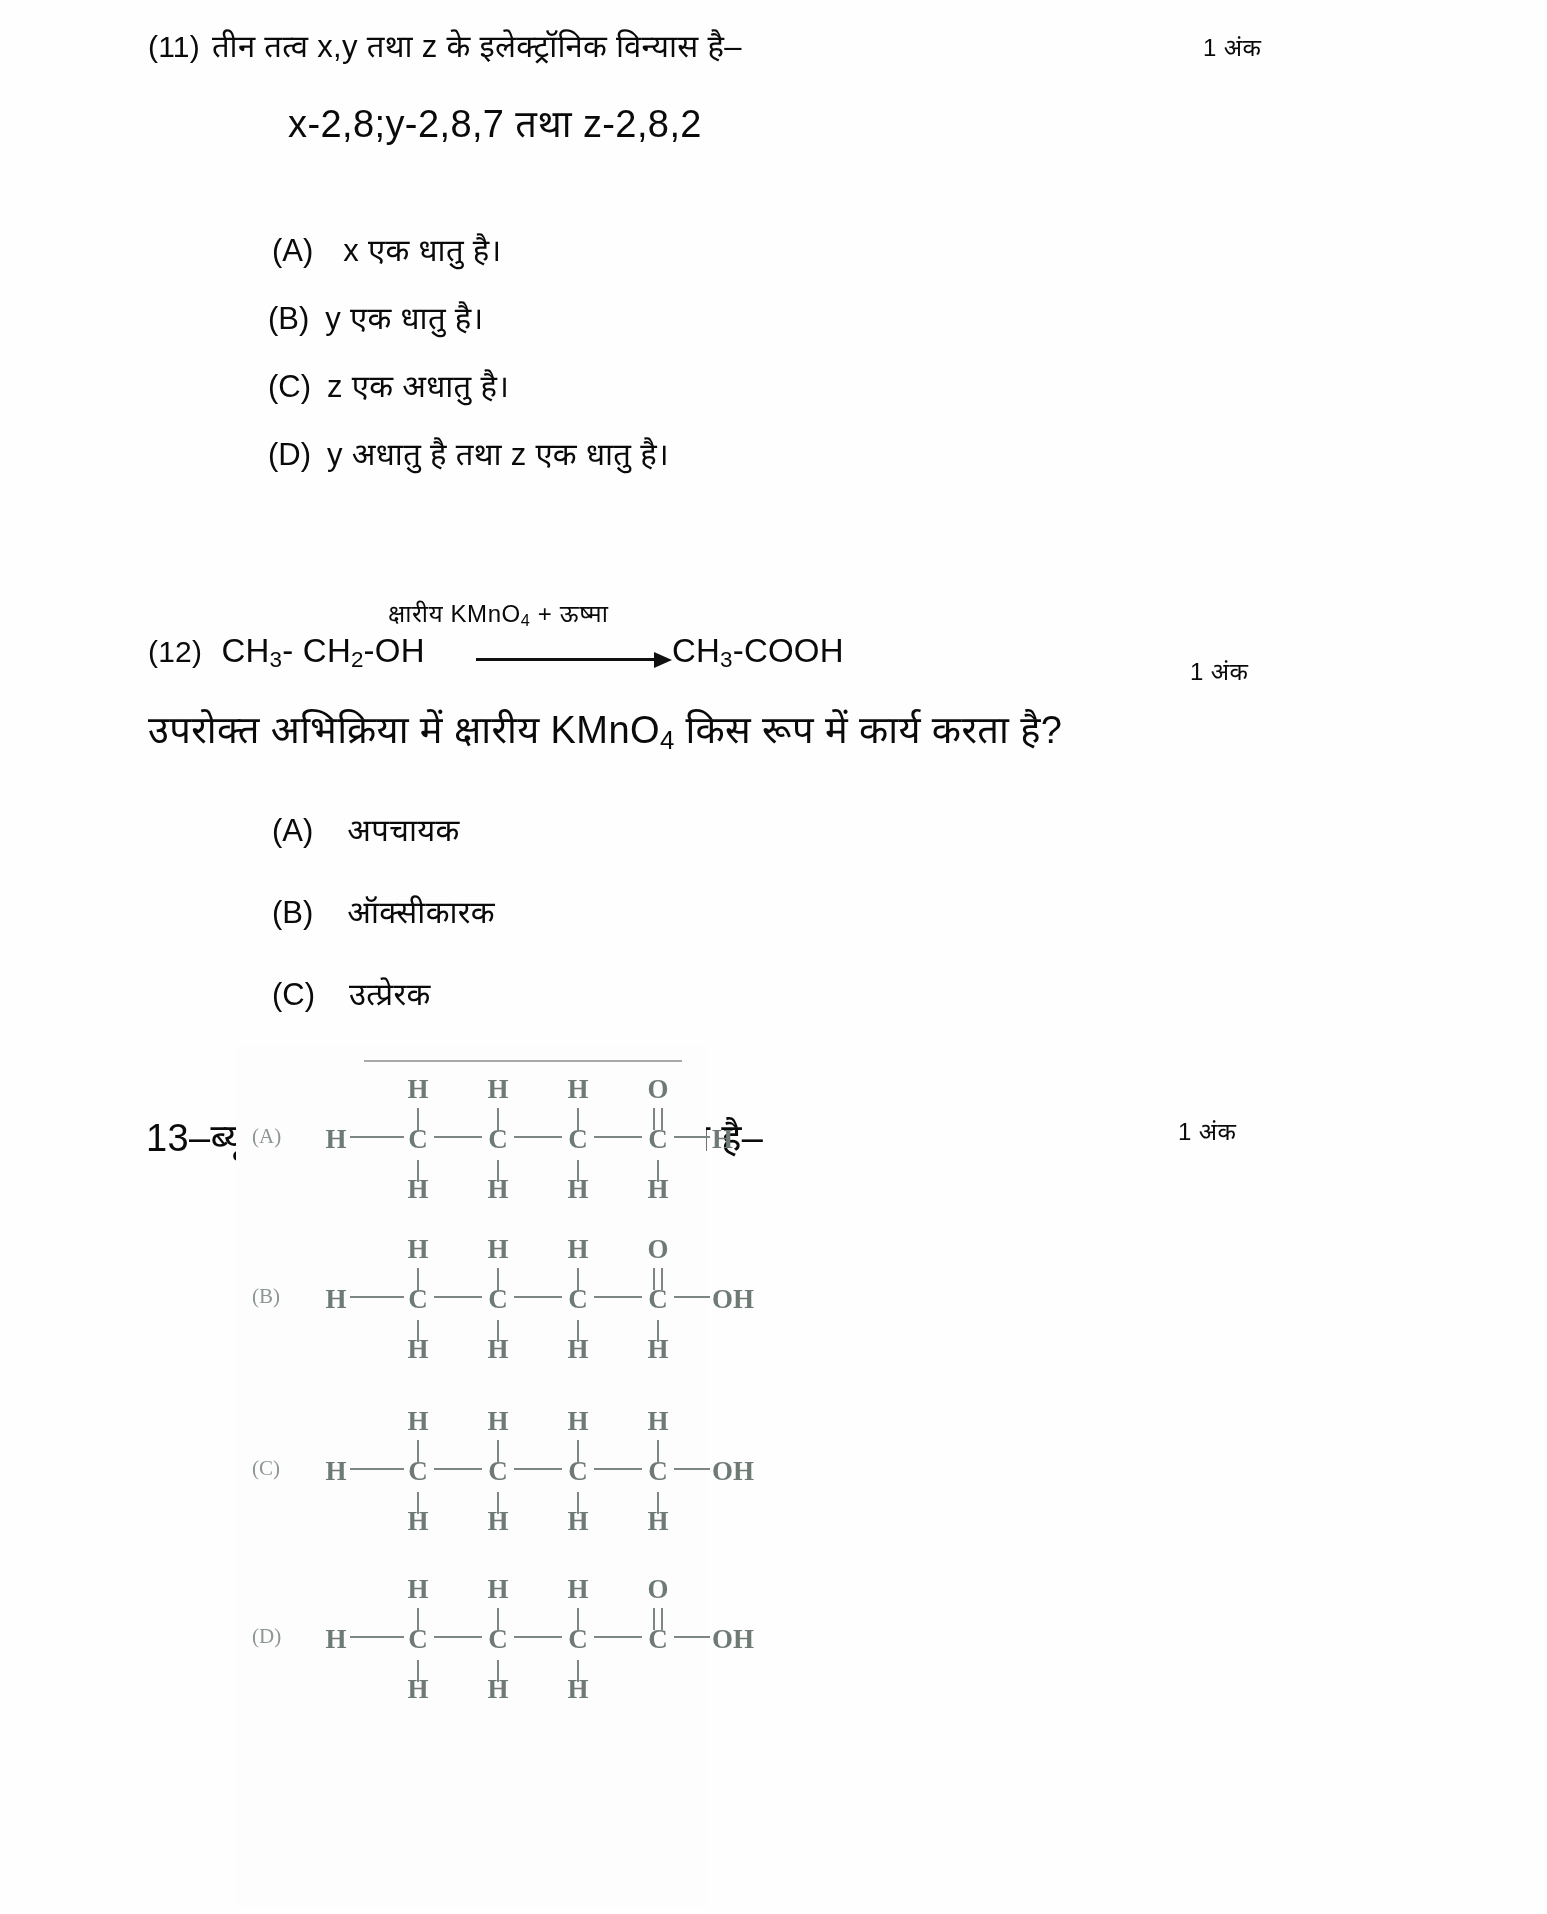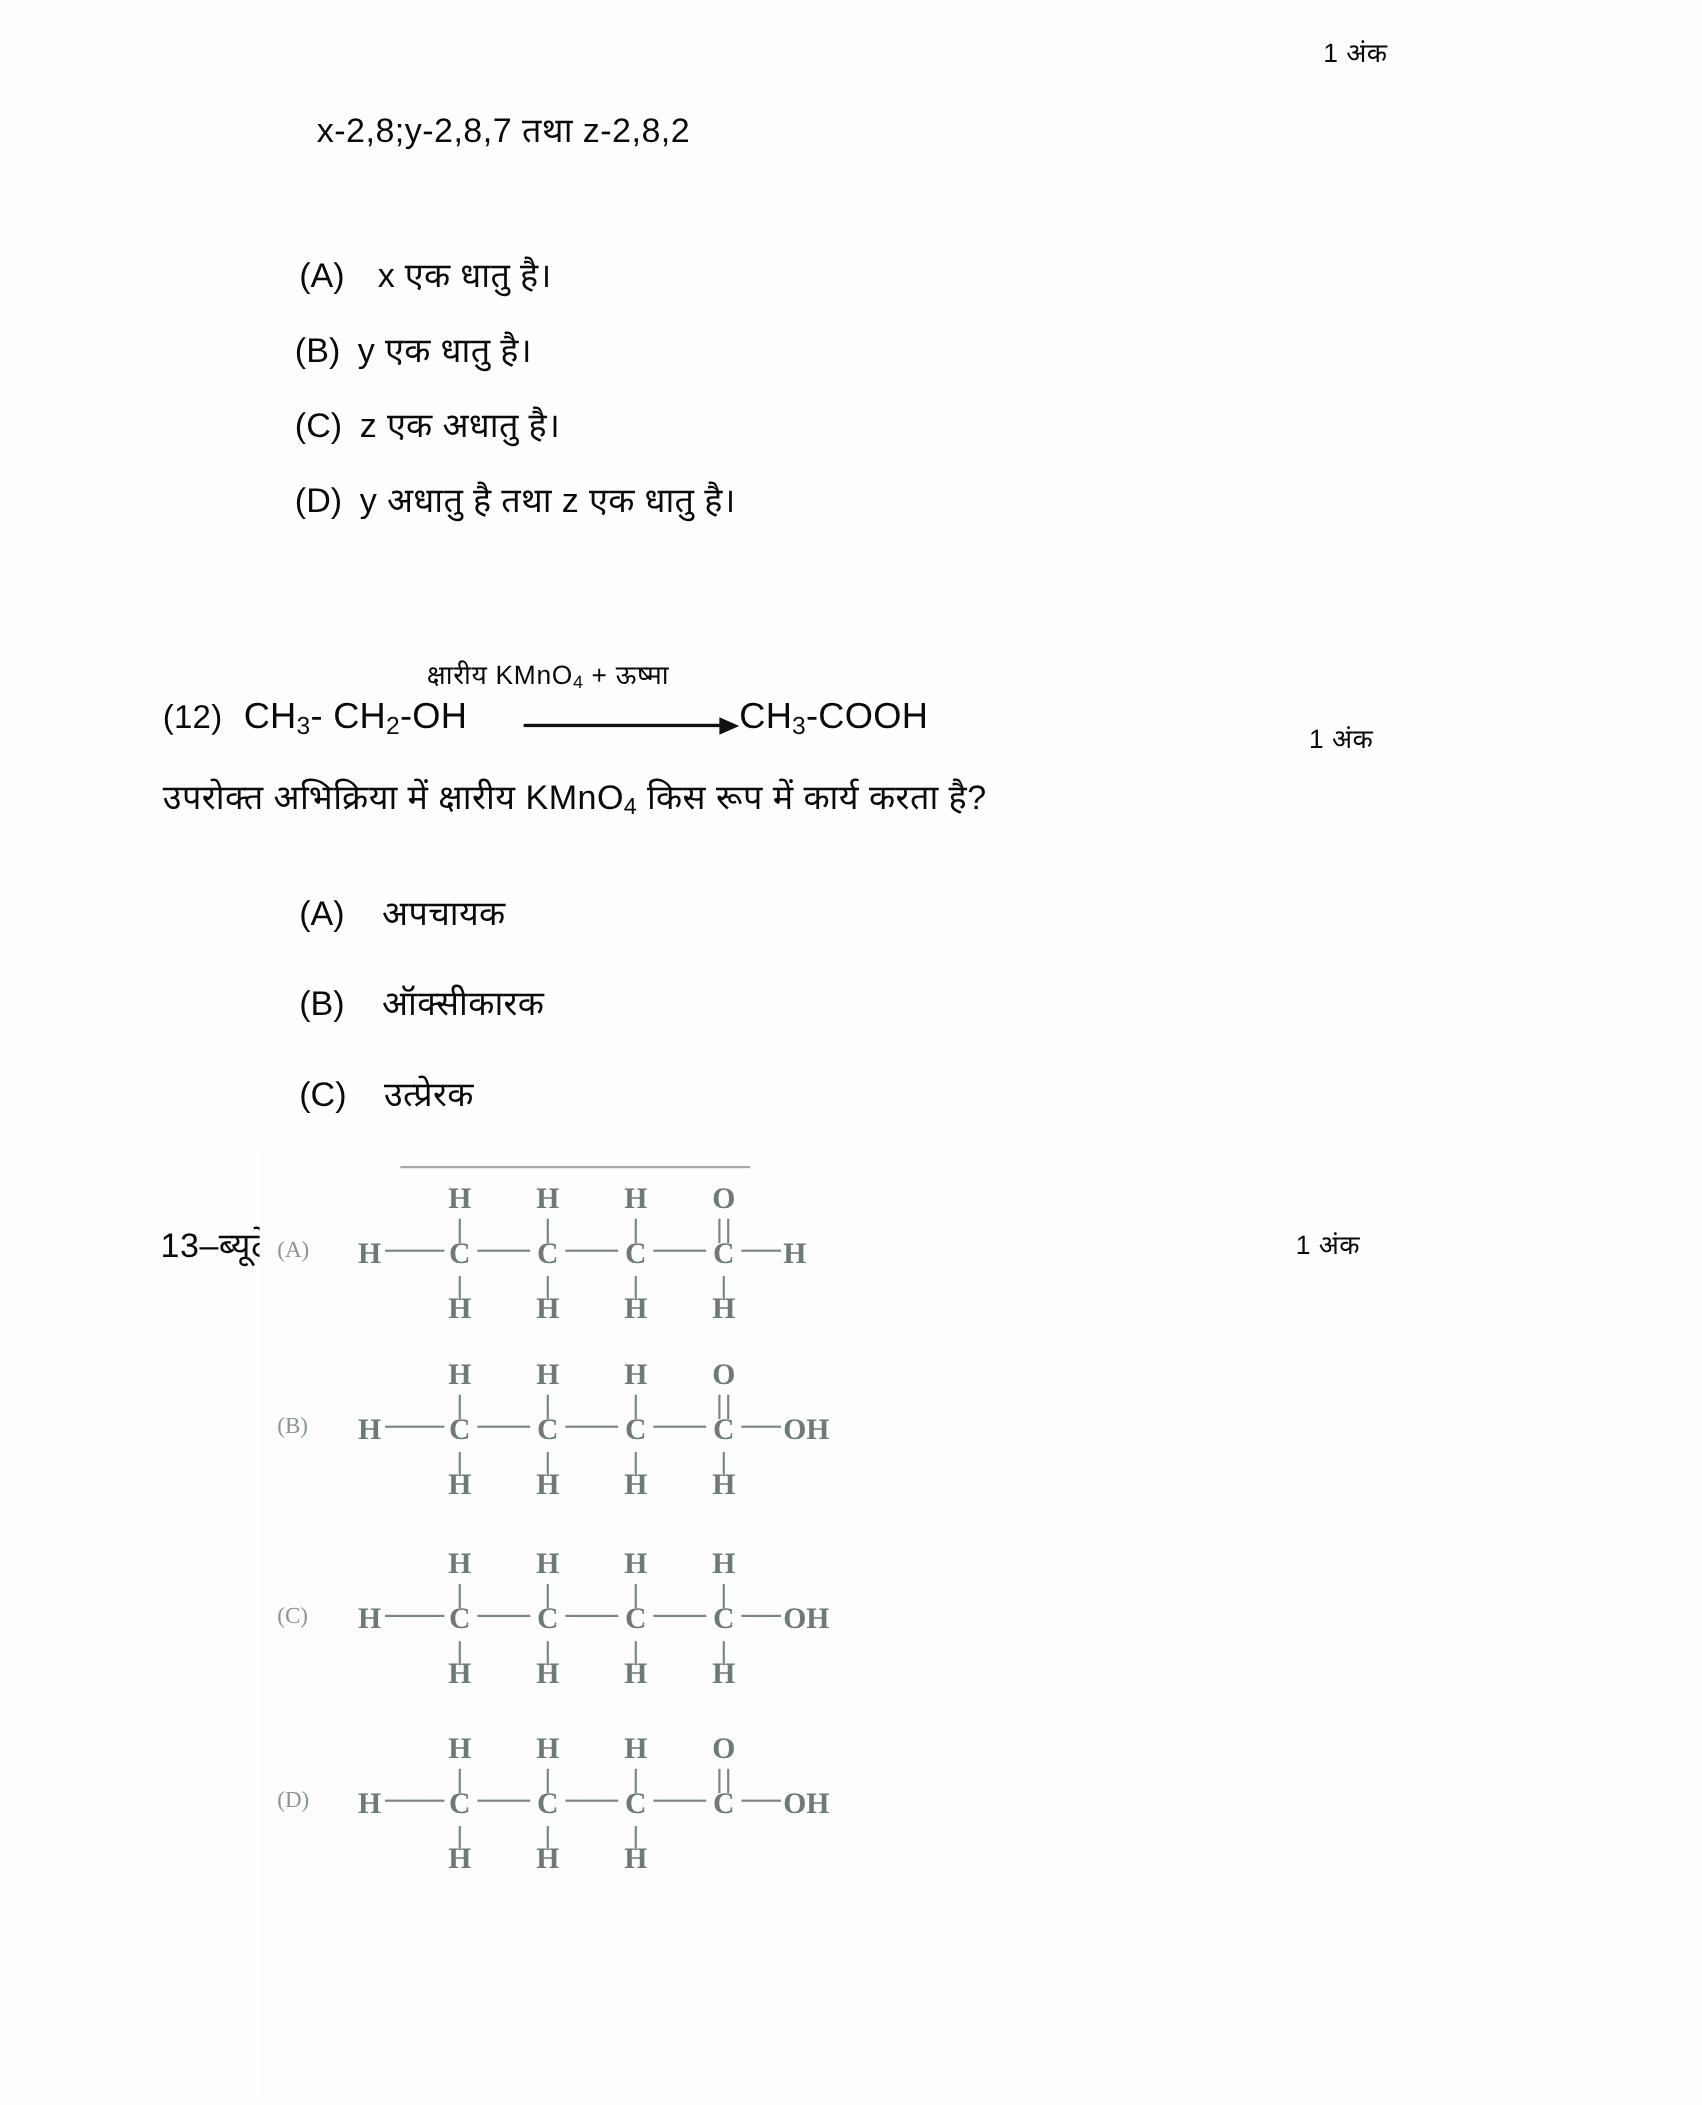--- a/index.html
+++ b/index.html
@@ -53,21 +53,21 @@
   .optlabel {
     font-size: 31px;
     margin-right: 16px;
   }
   .opttext {
     font-size: 31px;
     letter-spacing: 0.3px;
   }
   .subline {
     position: absolute;
-    font-size: 31px;
+    font-size: 38px;
     white-space: nowrap;
     letter-spacing: 0.4px;
   }
 
   
   #reaction-block {
     position: absolute;
     left: 148px;
     top: 596px;
     width: 960px;
@@ -196,20 +196,24 @@
     top: 70px;
     height: 2px;
     background: #7c8781;
   }
 </style>
 </head>
 <body>
 
 <div class="page">
 
+  <div class="qrow" style="left:148px; top:24px;">
+    <span class="qnum">(11)</span>
+    <span class="qtext" style="margin-left:12px;">तीन तत्व x,y तथा z के इलेक्ट्रॉनिक विन्यास है–</span>
+  </div>
   <div class="marks" style="left:1203px; top:30px;">1 अंक</div>
 
   <div class="subline" style="left:288px; top:96px;">x-2,8;y-2,8,7 तथा z-2,8,2</div>
 
 
   <div class="optrow" style="left:272px; top:228px;">
     <span class="optlabel">(A)</span>
     <span class="opttext" style="margin-left:14px;">x एक धातु है।</span>
   </div>
   <div class="optrow" style="left:268px; top:296px;">

